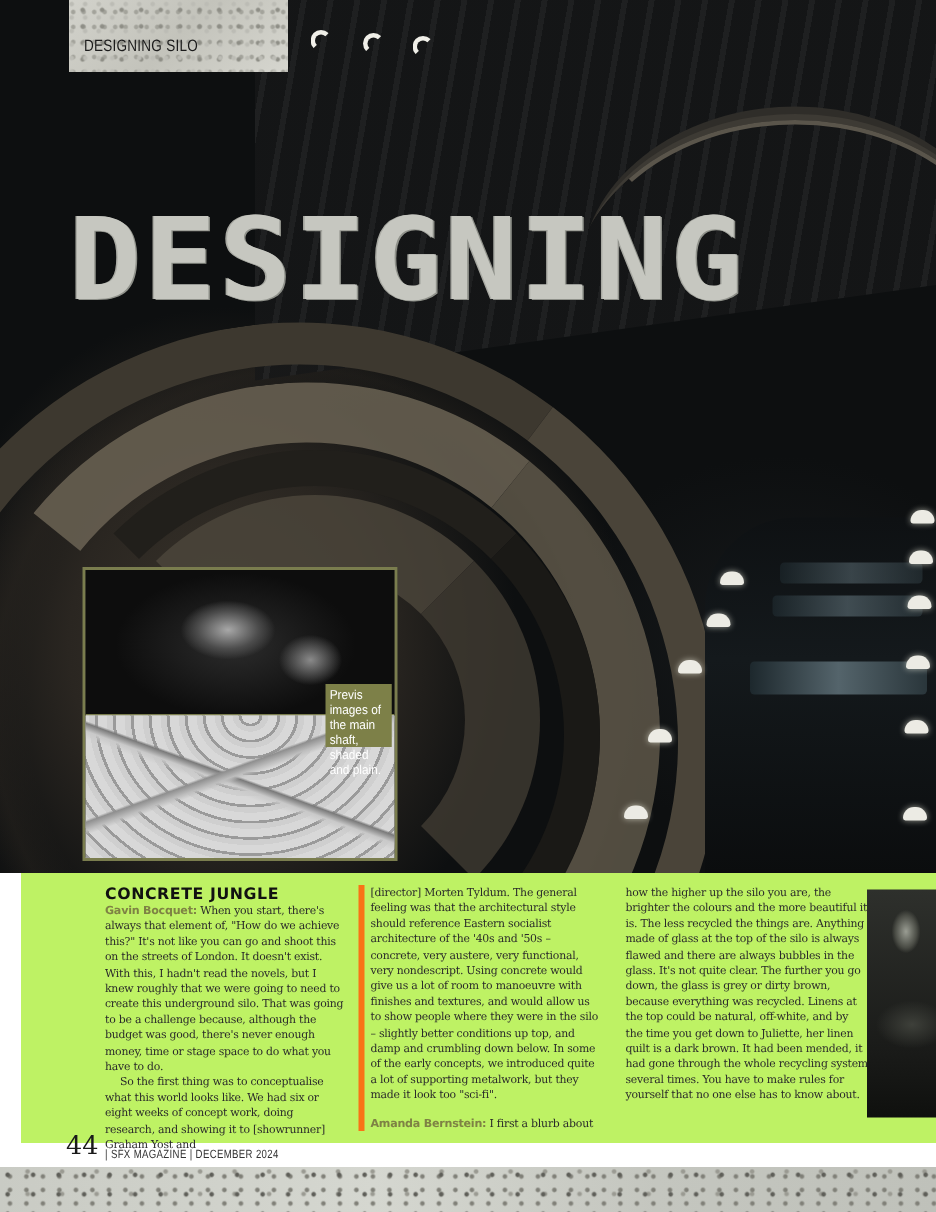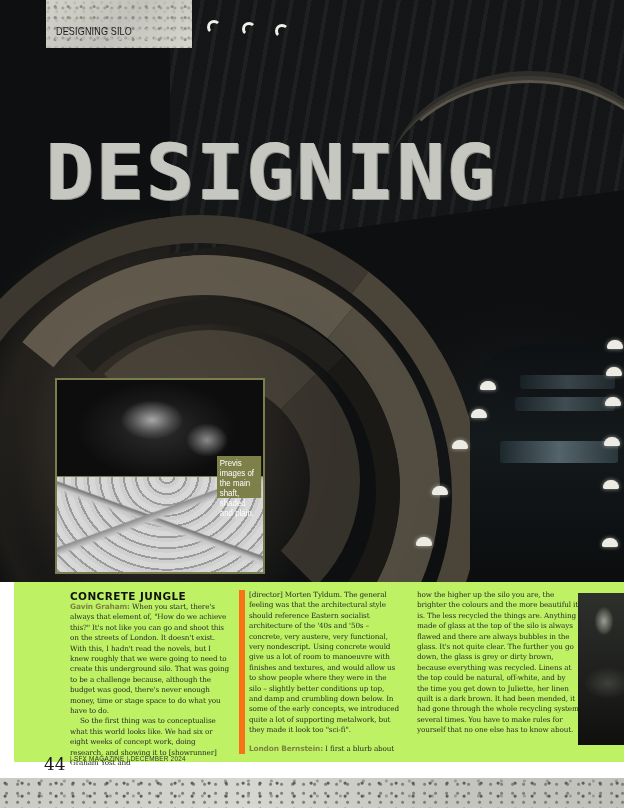--- a/index.html
+++ b/index.html
@@ -119,21 +119,21 @@
     position: absolute; left: 14px; top: 582px; width: 624px; height: 180px; background: #bef264;
   }
   .col {
     position: absolute; top: 8px; width: 160px;
     font-family: "DejaVu Serif", serif; font-size: 7.25px; line-height: 10.4px;
     color: #2a2a2a; letter-spacing: -0.15px;
   }
   .col p { margin: 0; }
   .col p.indent { text-indent: 10px; }
   .col1 { left: 56px; }
-  .col2 { left: 229px; width: 160px; border-left: 6px solid #f97316; padding-left: 4px; left: 225px;}
+  .col2 { left: 229px; width: 160px; border-left: 4px solid #f97316; padding-left: 4px; left: 225px;}
   .col3 { left: 403px; width: 162px; }
   .subhead {
     font-family: "DejaVu Sans", sans-serif; font-weight: bold;
     font-size: 10.5px; line-height: 12px; letter-spacing: .4px; color: #111;
   }
   .speaker {
     font-family: "DejaVu Sans", sans-serif; font-weight: bold; color: #7e8244;
     font-size: 7.4px;
   }
   .gap { height: 8px; }
@@ -142,21 +142,21 @@
     position: absolute; left: 578px; top: 593px; width: 46px; height: 152px;
     background:
       radial-gradient(ellipse 12px 18px at 26px 28px, #9a9d93 0%, #4a4c45 60%, rgba(0,0,0,0) 80%),
       radial-gradient(ellipse 30px 20px at 30px 90px, #3e403a 0%, rgba(0,0,0,0) 80%),
       linear-gradient(180deg, #2e302c, #1a1b19 70%, #0f100e);
   }
 
   
   .folio {
     position: absolute; left: 44px; top: 754px; height: 20px;
-    display: flex; align-items: flex-start; gap: 4px;
+    display: flex; align-items: flex-end; gap: 4px;
   }
   .page-num {
     font-family: "DejaVu Serif", serif; font-size: 17px; color: #1a1a1a;
   }
   .folio-text {
     font-family: "Liberation Sans", sans-serif; font-size: 8px; color: #333;
     letter-spacing: .3px; transform: scaleX(.8); transform-origin: left; white-space: nowrap;
   }
   .footer-strip {
     position: absolute; left: 0; top: 778px; width: 624px; height: 30px;
@@ -212,31 +212,31 @@
   <div class="inset-top"></div>
   <div class="inset-divider"></div>
   <div class="inset-bottom"></div>
 </div>
 <div class="caption">Previs images of the main shaft, shaded and plain.</div>
 
 <div class="article">
   <div class="col col1">
     <div class="subhead">CONCRETE JUNGLE</div>
     <p>
-      <span class="speaker">Gavin Graham:</span>
+      <span class="speaker">Gavin Bocquet:</span>
       <span>When you start, there's always that element of, "How do we achieve this?" It's not like you can go and shoot this on the streets of London. It doesn't exist. With this, I hadn't read the novels, but I knew roughly that we were going to need to create this underground silo. That was going to be a challenge because, although the budget was good, there's never enough money, time or stage space to do what you have to do.</span>
     </p>
     <p class="indent">So the first thing was to conceptualise what this world looks like. We had six or eight weeks of concept work, doing research, and showing it to [showrunner] Graham Yost and</p>
   </div>
 
   <div class="col col2">
     <p>[director] Morten Tyldum. The general feeling was that the architectural style should reference Eastern socialist architecture of the '40s and '50s – concrete, very austere, very functional, very nondescript. Using concrete would give us a lot of room to manoeuvre with finishes and textures, and would allow us to show people where they were in the silo – slightly better conditions up top, and damp and crumbling down below. In some of the early concepts, we introduced quite a lot of supporting metalwork, but they made it look too "sci-fi".</p>
     <div class="gap"></div>
     <p>
-      <span class="speaker">London Bernstein:</span>
+      <span class="speaker">Amanda Bernstein:</span>
       <span>I first a blurb about</span>
     </p>
   </div>
 
   <div class="col col3">
     <p>how the higher up the silo you are, the brighter the colours and the more beautiful it is. The less recycled the things are. Anything made of glass at the top of the silo is always flawed and there are always bubbles in the glass. It's not quite clear. The further you go down, the glass is grey or dirty brown, because everything was recycled. Linens at the top could be natural, off-white, and by the time you get down to Juliette, her linen quilt is a dark brown. It had been mended, it had gone through the whole recycling system several times. You have to make rules for yourself that no one else has to know about.</p>
   </div>
 </div>
 
 <div class="side-photo"></div>

